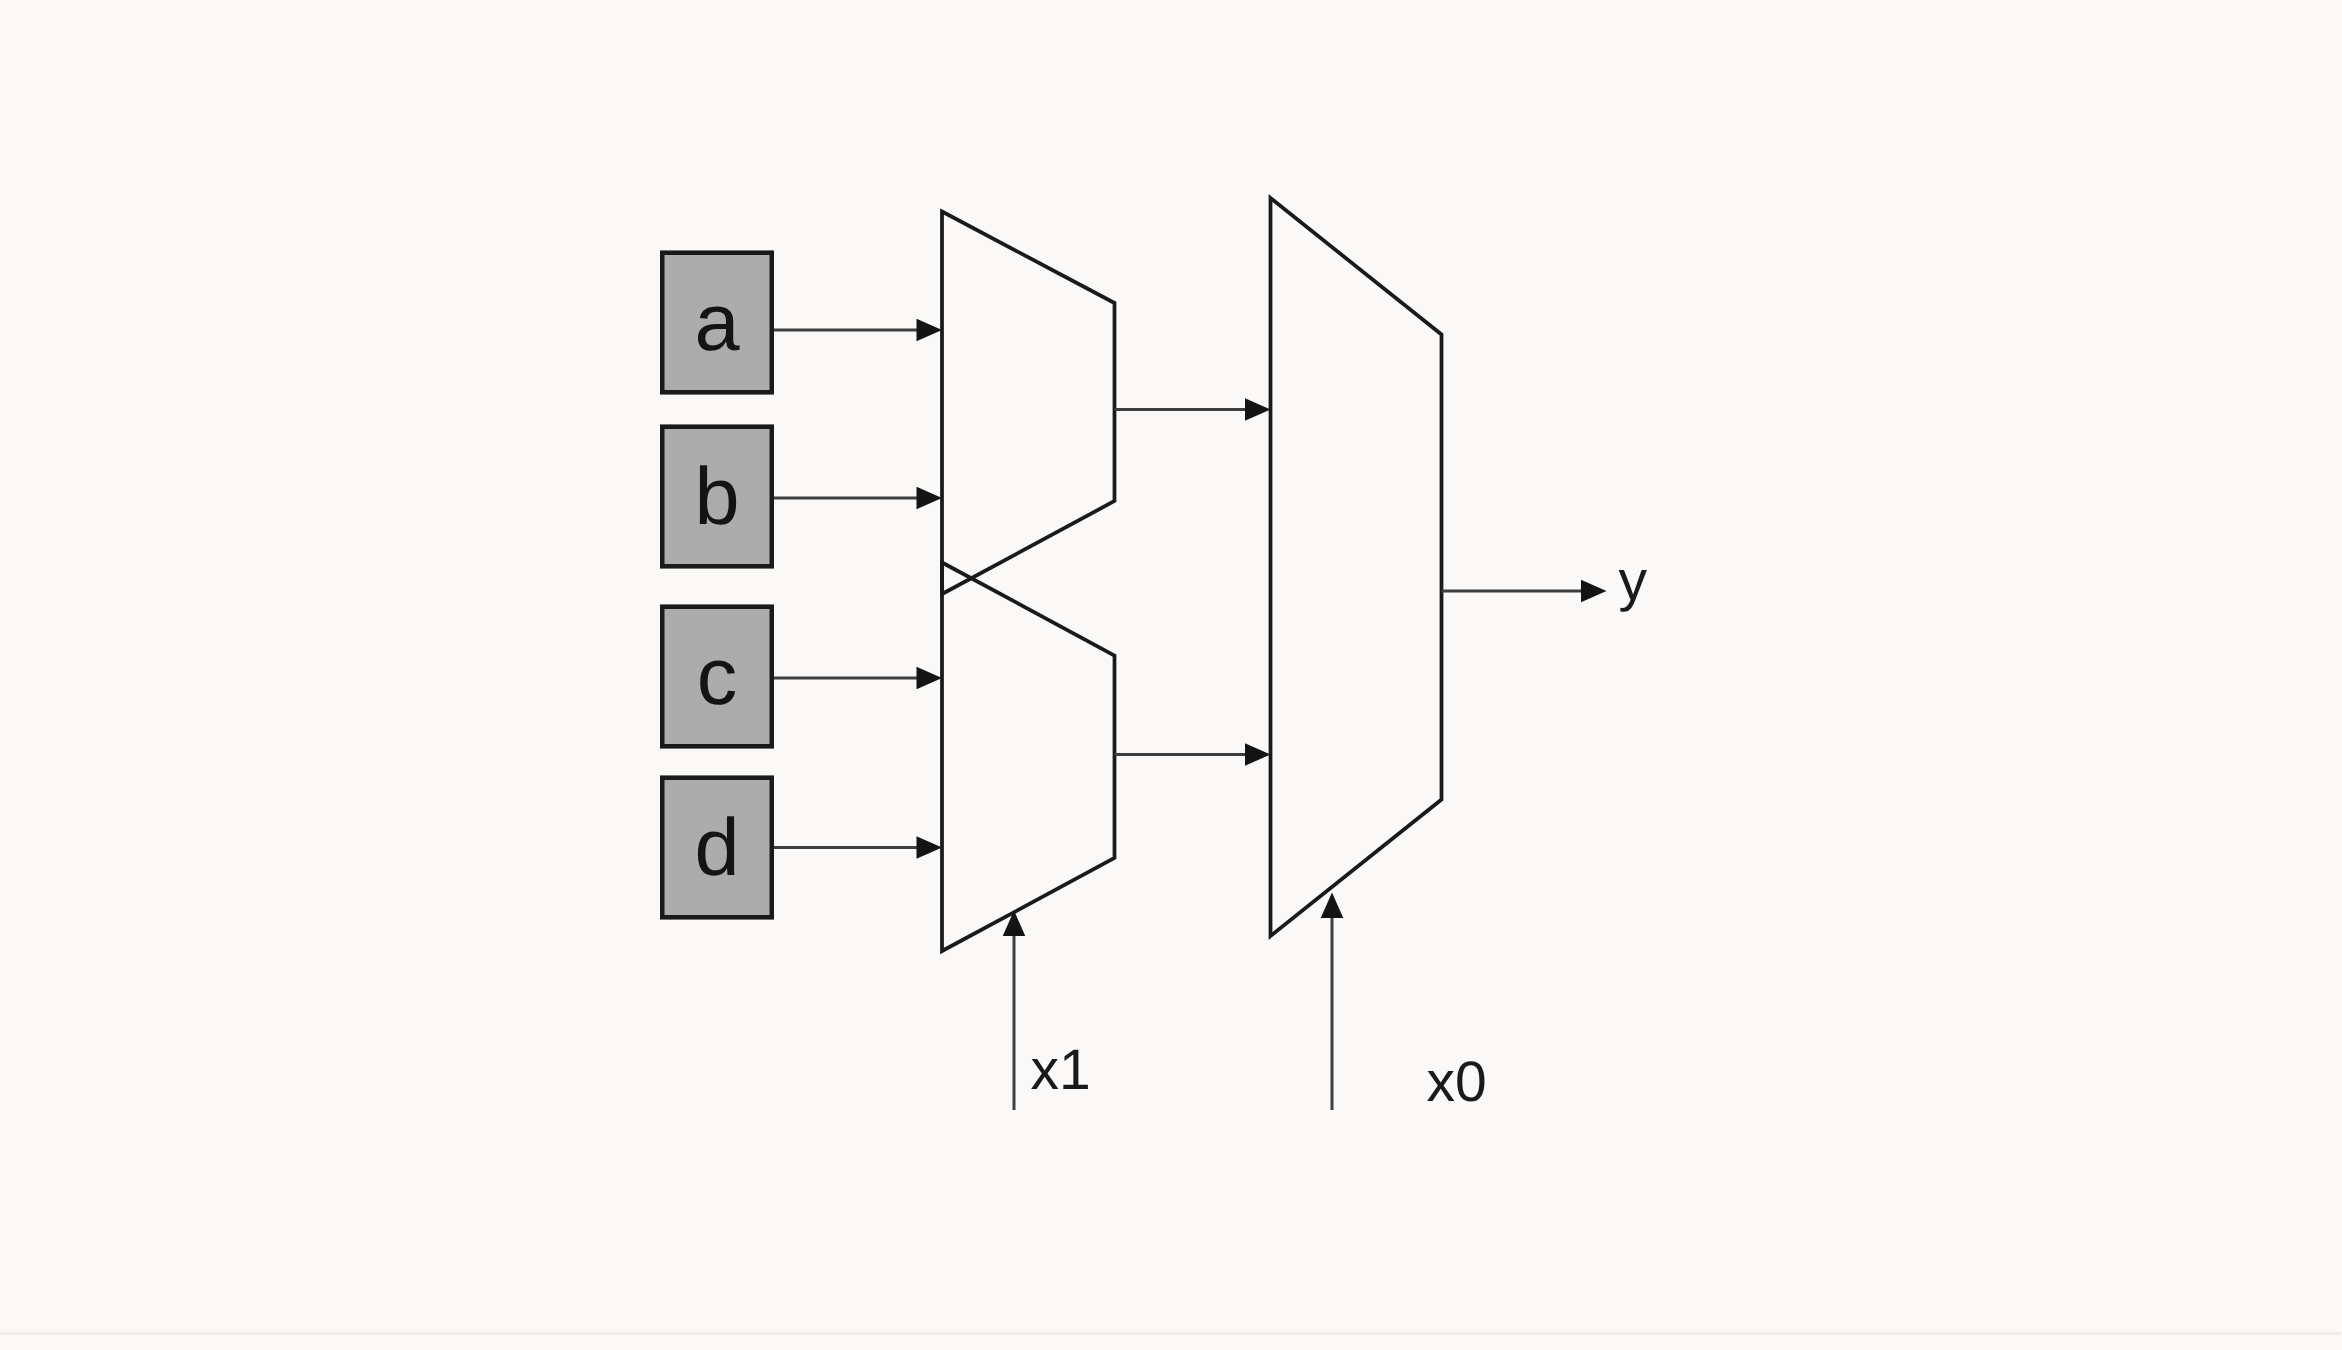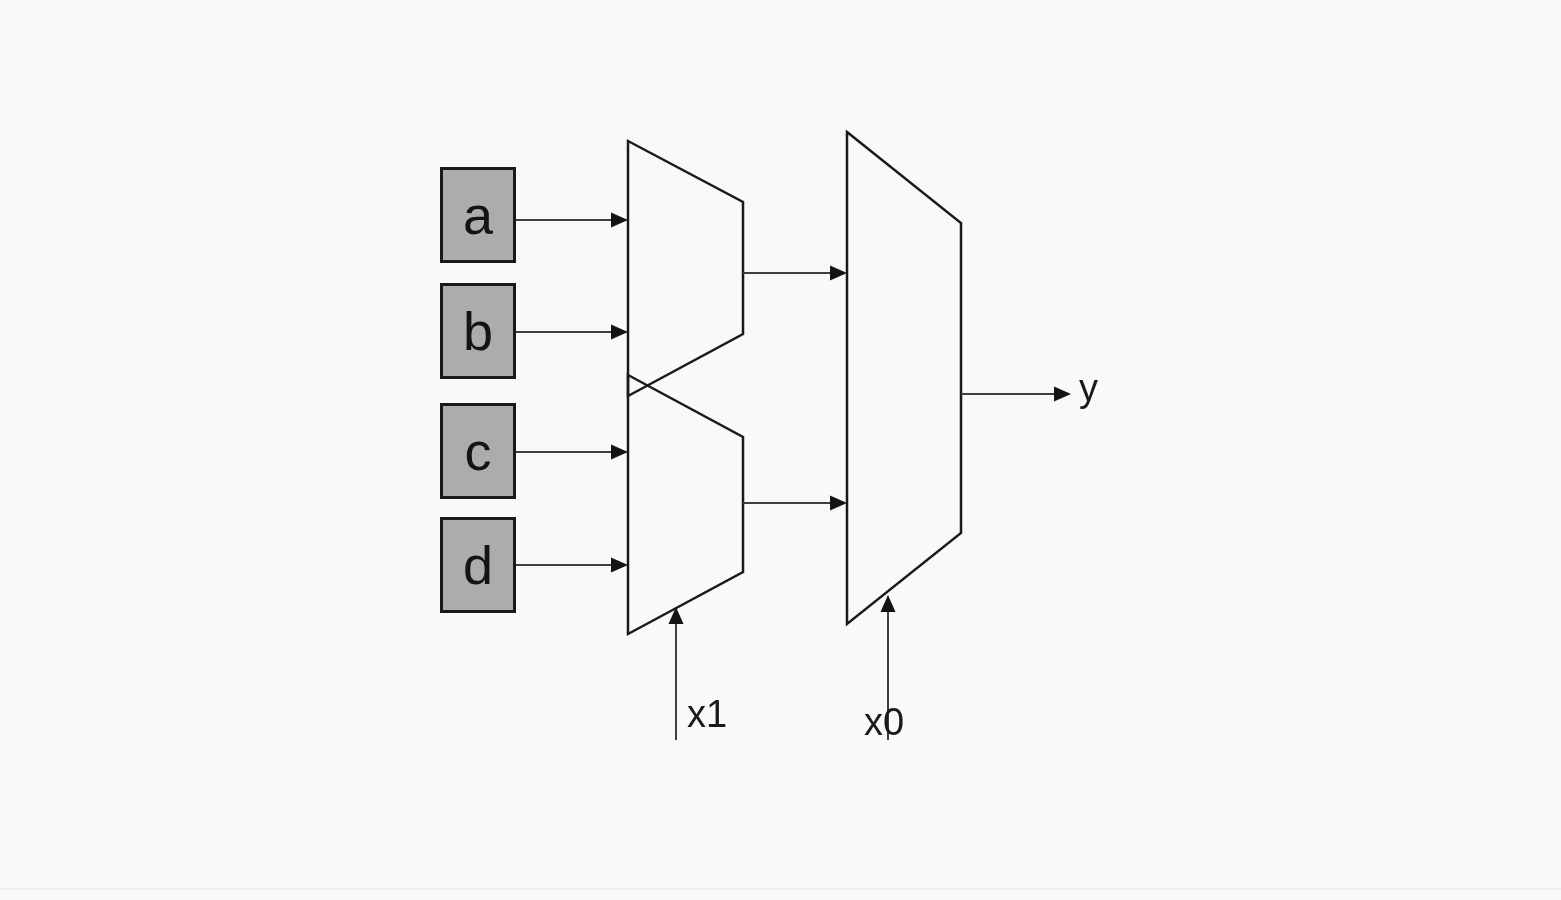--- a/index.html
+++ b/index.html
@@ -127,18 +127,18 @@
     <span>b</span>
   </div>
   <div class="box" style="top:403px">
     <span>c</span>
   </div>
   <div class="box" style="top:517px">
     <span>d</span>
   </div>
 
   <div class="sig" style="left:687px; top:695px">x1</div>
-  <div class="sig" style="left:864px; top:703px">x0</div>
+  <div class="sig" style="left:951px; top:703px">x0</div>
   <div class="sig" style="left:1079px; top:369px">y</div>
 
   <div class="page-edge"></div>
 
 </div>
 
 </body></html>

